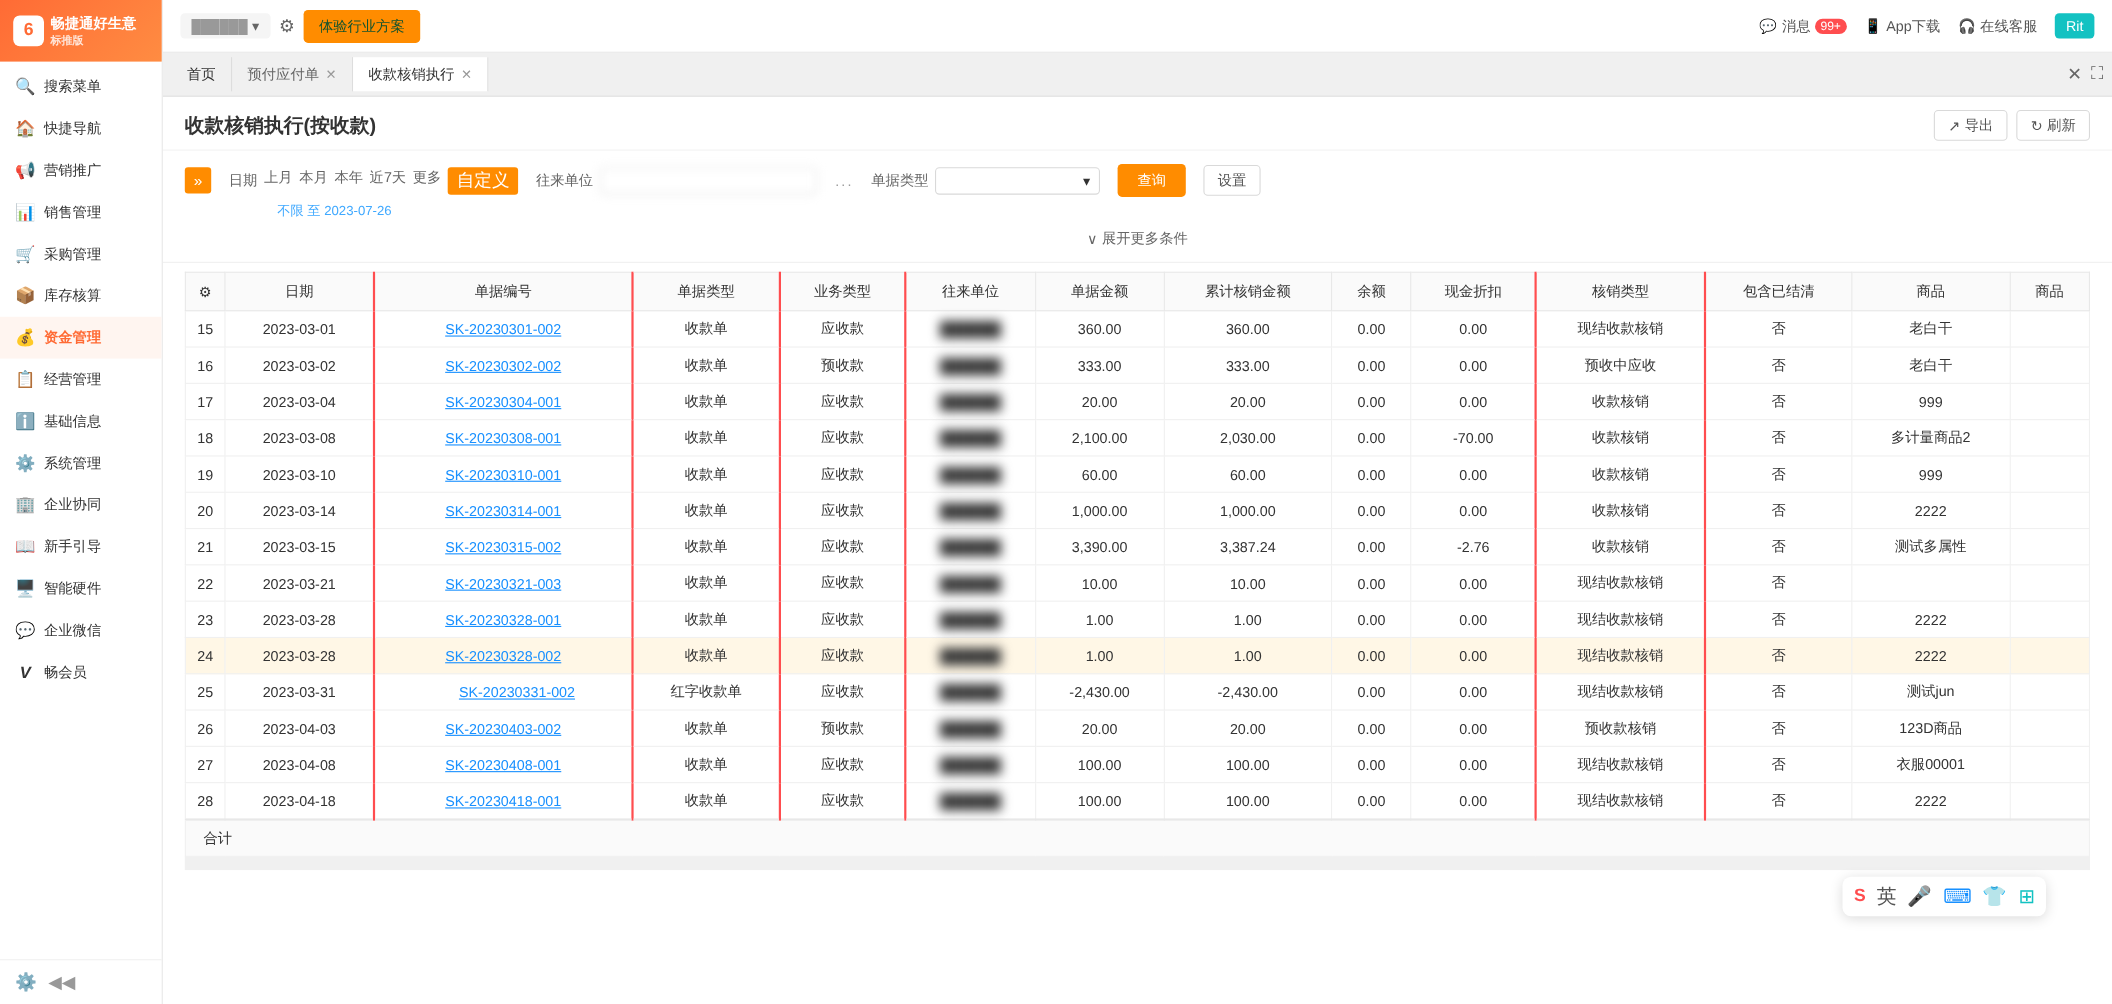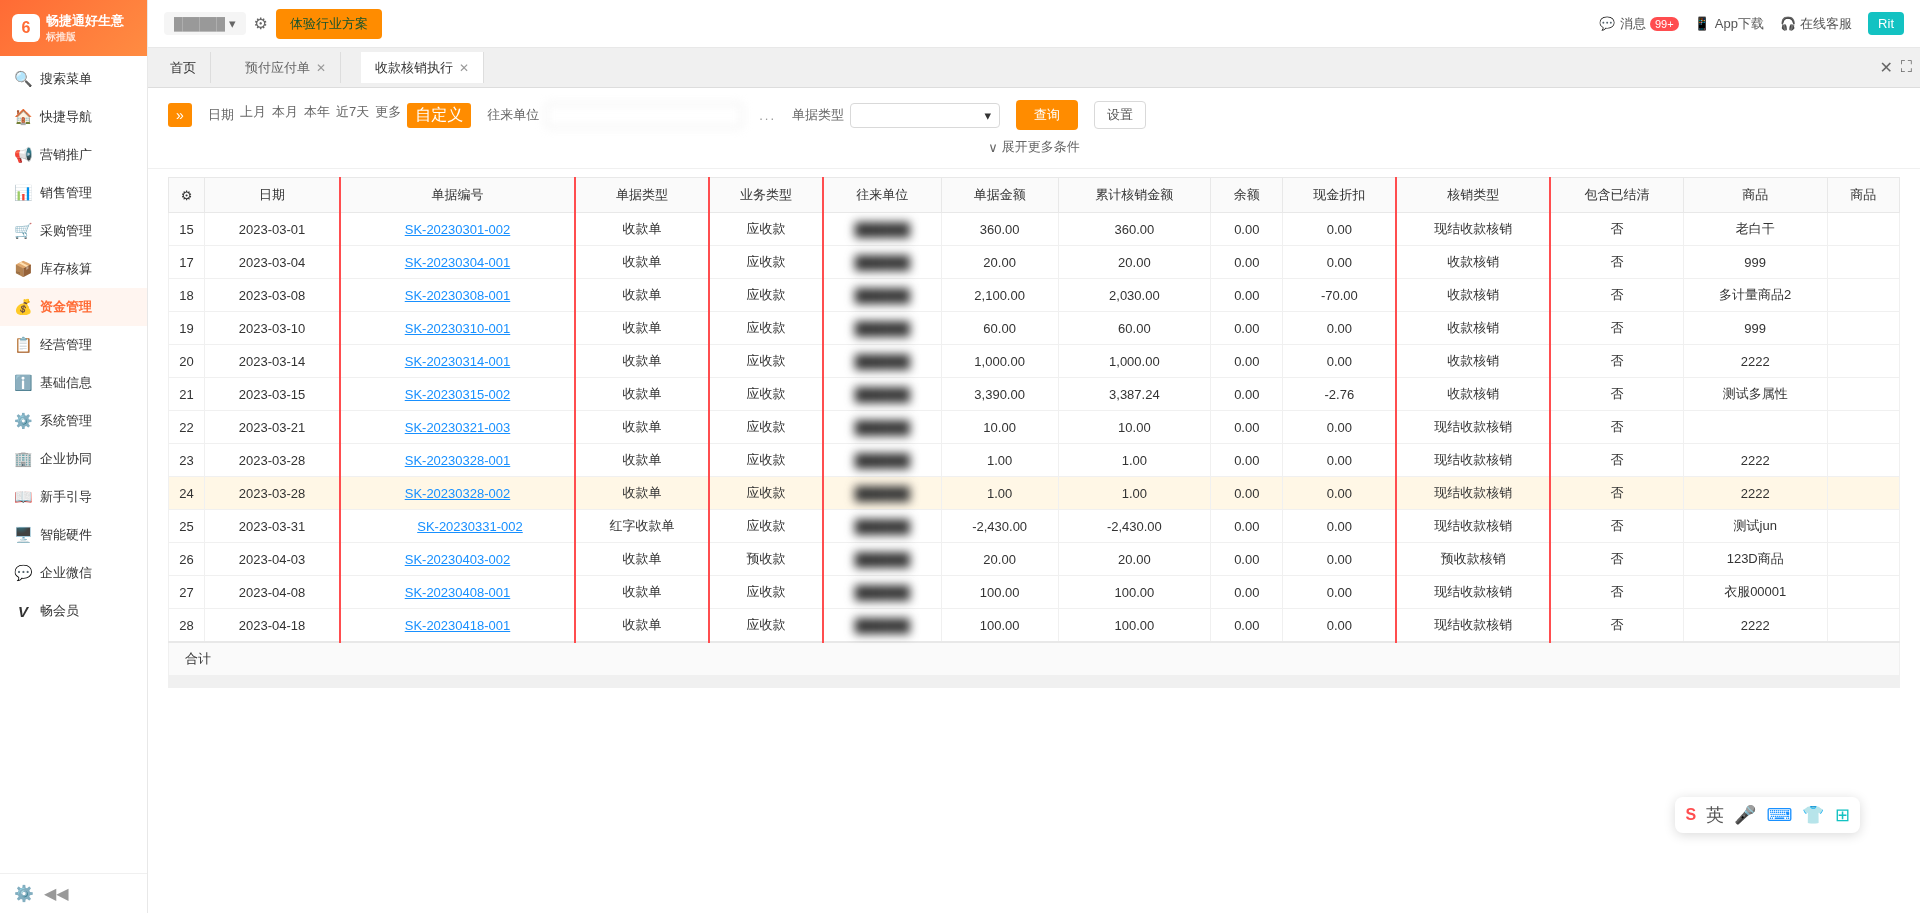--- a/index.html
+++ b/index.html
@@ -85,21 +85,20 @@
       border-radius: 10px; padding: 1px 5px; font-size: 11px;
     }
 
     
     .tab-bar {
       background: #f0f0f0;
       display: flex; align-items: center;
       height: 40px;
       border-bottom: 1px solid #ddd;
       padding: 4px 8px;
-      gap: 20px;
     }
     .tab {
       display: flex; align-items: center; gap: 6px;
       padding: 0 14px; height: 100%;
       background: transparent; border: none; cursor: pointer;
       color: #666; font-size: 13px;
       border-right: 1px solid #ddd;
     }
     .tab.active { background: #fff; color: #333; font-weight: 500; }
     .tab-home { color: #333; font-weight: 500; }
@@ -344,20 +343,33 @@
     </div>
     <div class="tab-bar-actions">
       <span class="tab-bar-icon">✕</span>
       <span class="tab-bar-icon">⛶</span>
     </div>
   </div>
 
   <div class="content">
     <div class="page-content">
 
+      <div class="page-title-bar">
+        <span class="page-title">收款核销执行(按收款)</span>
+        <div class="page-title-actions">
+          <button class="btn-export">
+            <span>↗</span>
+            <span>导出</span>
+          </button>
+          <button class="btn-refresh">
+            <span>↻</span>
+            <span>刷新</span>
+          </button>
+        </div>
+      </div>
 
       <div class="filter-bar">
         <div class="filter-row">
 
           <div style="background:#ff8c00;color:#fff;width:24px;height:24px;display:flex;align-items:center;justify-content:center;border-radius:3px;cursor:pointer;font-size:14px;">»</div>
 
           <div class="filter-item">
             <span class="filter-label">日期</span>
             <div class="filter-date-links">
               <span class="filter-date-link">上月</span>
@@ -381,20 +393,23 @@
             <div class="filter-select" style="min-width:150px;border:1px solid #d9d9d9;border-radius:4px;padding:4px 8px;display:flex;justify-content:space-between;">
               <span></span>
               <span>▾</span>
             </div>
           </div>
 
           <button class="btn-query">查询</button>
           <button class="btn-setting">设置</button>
         </div>
 
+        <div style="padding-left:84px;margin-top:4px;">
+          <span class="filter-date-range">不限 至 2023-07-26</span>
+        </div>
 
         <div class="expand-more">
           <span>∨</span>
           <span>展开更多条件</span>
         </div>
       </div>
 
       <div class="table-container">
         <table class="data-table">
           <thead>
@@ -428,20 +443,36 @@
                 <td>360.00</td>
                 <td>360.00</td>
                 <td>0.00</td>
                 <td>0.00</td>
                 <td style="border-left: 2px solid rgb(255, 77, 79); border-right: 2px solid rgb(255, 77, 79);">现结收款核销</td>
                 <td>否</td>
                 <td>老白干</td>
                 <td></td>
               </tr>
               <tr>
+                <td>16</td>
+                <td>2023-03-02</td>
+                <td style="border-left: 2px solid rgb(255, 77, 79); border-right: 2px solid rgb(255, 77, 79);"><a class="link-text">SK-20230302-002</a></td>
+                <td>收款单</td>
+                <td style="border-left: 2px solid rgb(255, 77, 79); border-right: 2px solid rgb(255, 77, 79);">预收款</td>
+                <td><span style="filter:blur(5px);user-select:none;">██████</span></td>
+                <td>333.00</td>
+                <td>333.00</td>
+                <td>0.00</td>
+                <td>0.00</td>
+                <td style="border-left: 2px solid rgb(255, 77, 79); border-right: 2px solid rgb(255, 77, 79);">预收中应收</td>
+                <td>否</td>
+                <td>老白干</td>
+                <td></td>
+              </tr>
+              <tr>
                 <td>17</td>
                 <td>2023-03-04</td>
                 <td style="border-left: 2px solid rgb(255, 77, 79); border-right: 2px solid rgb(255, 77, 79);"><a class="link-text">SK-20230304-001</a></td>
                 <td>收款单</td>
                 <td style="border-left: 2px solid rgb(255, 77, 79); border-right: 2px solid rgb(255, 77, 79);">应收款</td>
                 <td><span style="filter:blur(5px);user-select:none;">██████</span></td>
                 <td>20.00</td>
                 <td>20.00</td>
                 <td>0.00</td>
                 <td>0.00</td>

